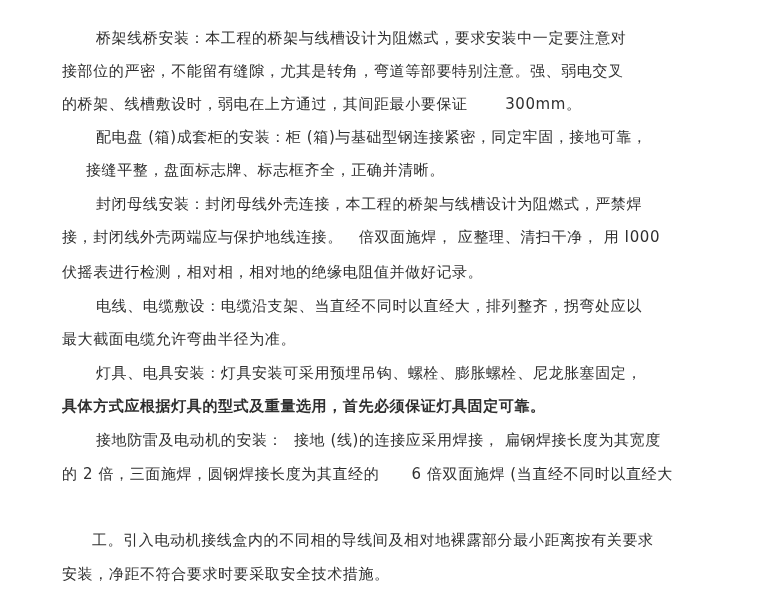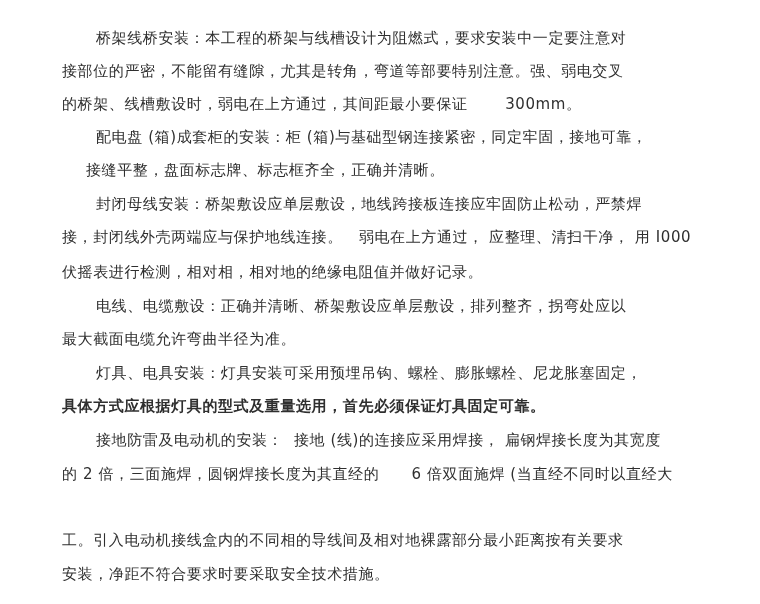--- a/index.html
+++ b/index.html
@@ -40,28 +40,28 @@
 
 <div class="page">
 
   <div class="line indent" style="top:20px;">桥架线桥安装：本工程的桥架与线槽设计为阻燃式，要求安装中一定要注意对</div>
   <div class="line" style="top:53px;">接部位的严密，不能留有缝隙，尤其是转角，弯道等部要特别注意。强、弱电交叉</div>
   <div class="line" style="top:86px;">的桥架、线槽敷设时，弱电在上方通过，其间距最小要保证       300mm。</div>
 
   <div class="line indent" style="top:119px;">配电盘 (箱)成套柜的安装：柜 (箱)与基础型钢连接紧密，同定牢固，接地可靠，</div>
   <div class="line" style="top:152px;margin-left:24px;">接缝平整，盘面标志牌、标志框齐全，正确并清晰。</div>
 
-  <div class="line indent" style="top:186px;">封闭母线安装：桥架敷设应单层敷设，地线跨接板连接应牢固防止松动，严禁焊</div>
-  <div class="line" style="top:219px;">接，封闭线外壳两端应与保护地线连接。   弱电在上方通过， 应整理、清扫干净， 用 I000</div>
+  <div class="line indent" style="top:186px;">封闭母线安装：封闭母线外壳连接，本工程的桥架与线槽设计为阻燃式，严禁焊</div>
+  <div class="line" style="top:219px;">接，封闭线外壳两端应与保护地线连接。   倍双面施焊， 应整理、清扫干净， 用 I000</div>
   <div class="line" style="top:254px;">伏摇表进行检测，相对相，相对地的绝缘电阻值并做好记录。</div>
 
-  <div class="line indent" style="top:288px;">电线、电缆敷设：正确并清晰、桥架敷设应单层敷设，排列整齐，拐弯处应以</div>
+  <div class="line indent" style="top:288px;">电线、电缆敷设：电缆沿支架、当直经不同时以直经大，排列整齐，拐弯处应以</div>
   <div class="line" style="top:321px;font-family:Liberation Serif, serif;">最大截面电缆允许弯曲半径为准。</div>
 
   <div class="line indent" style="top:355px;">灯具、电具安装：灯具安装可采用预埋吊钩、螺栓、膨胀螺栓、尼龙胀塞固定，</div>
   <div class="line" style="top:388px;font-weight:bold;">具体方式应根据灯具的型式及重量选用，首先必须保证灯具固定可靠。</div>
 
   <div class="line indent" style="top:422px;">接地防雷及电动机的安装：  接地 (线)的连接应采用焊接， 扁钢焊接长度为其宽度</div>
   <div class="line" style="top:456px;">的 2 倍，三面施焊，圆钢焊接长度为其直经的      6 倍双面施焊 (当直经不同时以直经大</div>
-  <div class="line" style="top:522px;">工。引入电动机接线盒内的不同相的导线间及相对地裸露部分最小距离按有关要求</div>
+  <div class="line" style="top:522px;margin-left:30px;">工。引入电动机接线盒内的不同相的导线间及相对地裸露部分最小距离按有关要求</div>
   <div class="line" style="top:556px;text-align:center;">安装，净距不符合要求时要采取安全技术措施。</div>
 
 </div>
 
 </body></html>

